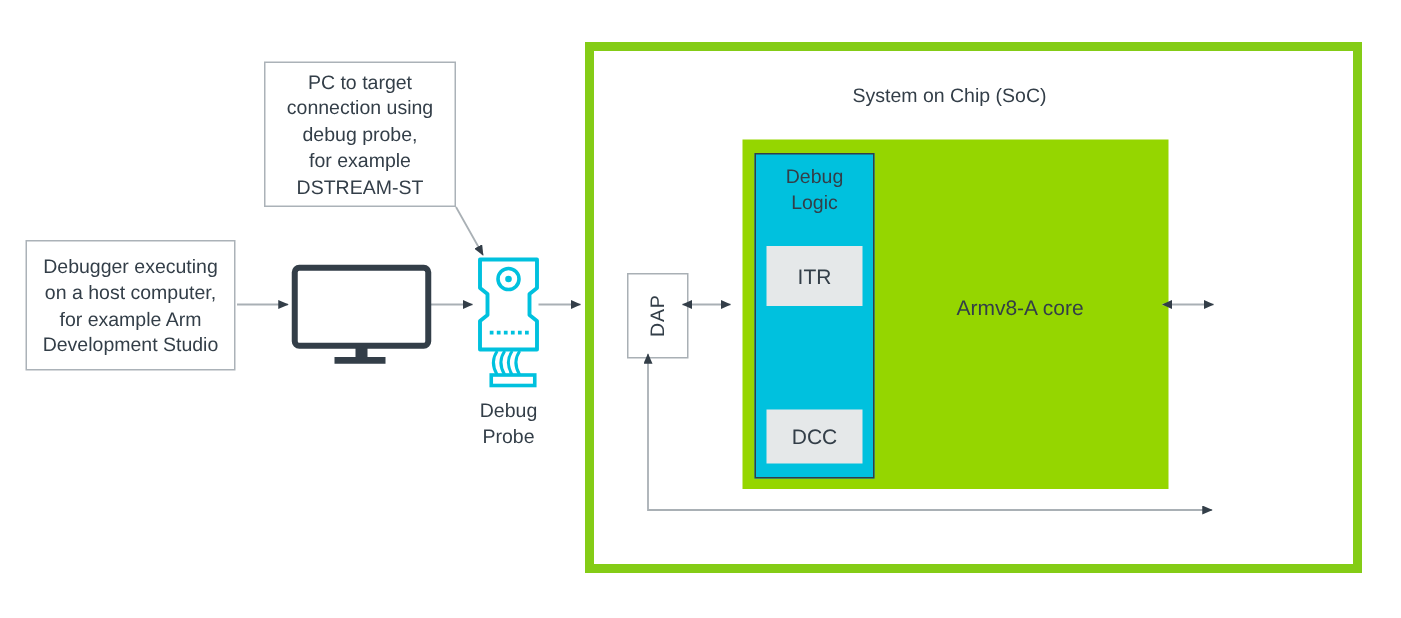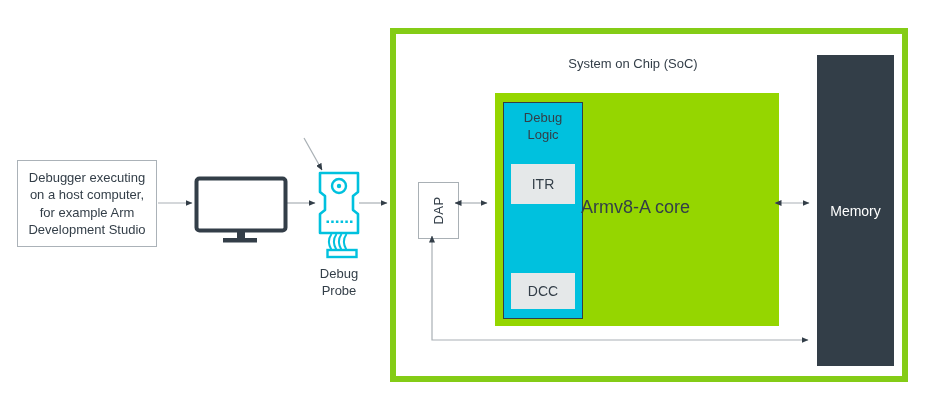--- a/index.html
+++ b/index.html
@@ -23,21 +23,21 @@
     border:6px solid #84cc16;background:#ffffff;
   }
   .soc-title{left:0;top:22px;width:474px;text-align:center;font-size:13px;}
   .dap{
     left:22px;top:148px;width:41px;height:57px;box-sizing:border-box;
     border:1px solid #A9B0B5;background:#ffffff;
     display:flex;align-items:center;justify-content:center;
   }
   .dap span{transform:rotate(-90deg);font-size:13px;letter-spacing:.5px;}
   .core{left:99px;top:59px;width:284px;height:233px;background:#95D600;}
-  .core-label{left:86px;right:0;top:104px;font-size:18px;}
+  .core-label{left:86px;right:0;top:104px;text-align:center;font-size:14px;}
   .debug-logic{
     left:8px;top:9px;width:80px;height:217px;box-sizing:border-box;
     background:#00C1DE;border:1px solid #333E48;
   }
   .dl-title{left:0;top:7px;width:100%;text-align:center;font-size:13px;line-height:16.5px;}
   .chip-sub{
     background:#E5E8E9;display:flex;align-items:center;justify-content:center;
     font-size:14px;color:#333E48;
   }
   .itr{left:7px;top:61px;width:64px;height:40px;}
@@ -65,30 +65,36 @@
     <div class="abs core">
       <div class="abs debug-logic">
         <div class="abs dl-title pre">Debug
 Logic</div>
         <div class="abs chip-sub dcc">DCC</div>
         <div class="abs chip-sub itr">ITR</div>
       </div>
       <div class="abs core-label">Armv8-A core</div>
     </div>
 
-    <div class="abs memory">Memory</div>
   </div>
 
   <div class="abs note-box host-box">
     <span class="pre">Debugger executing
 on a host computer,
 for example Arm
 Development Studio</span>
   </div>
 
+  <div class="abs note-box callout-box">
+    <span class="pre">PC to target
+connection using
+debug probe,
+for example
+DSTREAM-ST</span>
+  </div>
 
   <svg class="abs overlay" width="934" height="412" viewBox="0 0 934 412">
     <defs>
       <marker id="ah" markerUnits="userSpaceOnUse" markerWidth="7" markerHeight="6" refX="6.5" refY="3" orient="auto-start-reverse">
         <path d="M0,0 L7,3 L0,6 Z" fill="#333E48"></path>
       </marker>
     </defs>
     <line x1="158" y1="203" x2="192" y2="203" stroke="#A9B0B5" stroke-width="1.2" marker-end="url(#ah)"></line>
     <line x1="286" y1="203" x2="315" y2="203" stroke="#A9B0B5" stroke-width="1.2" marker-end="url(#ah)"></line>
     <line x1="359" y1="203" x2="387" y2="203" stroke="#A9B0B5" stroke-width="1.2" marker-end="url(#ah)"></line>

